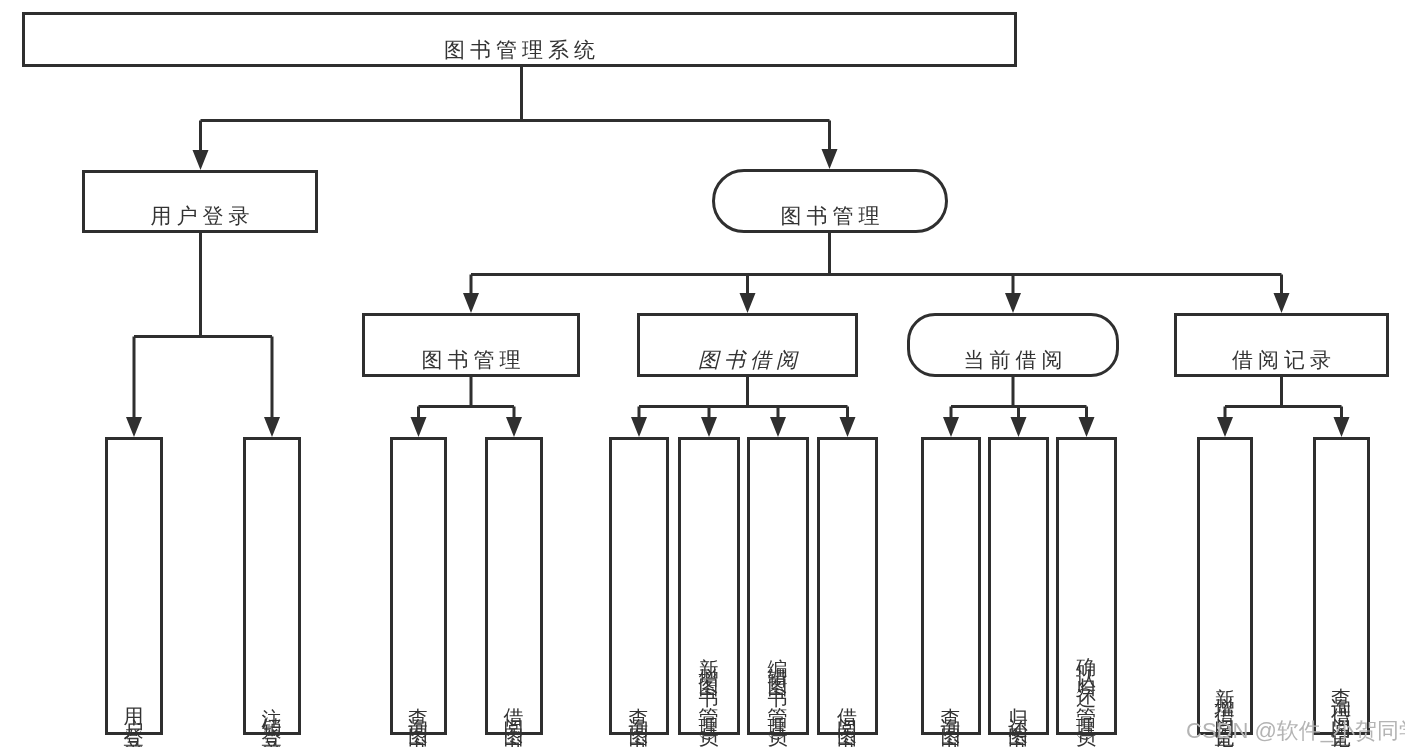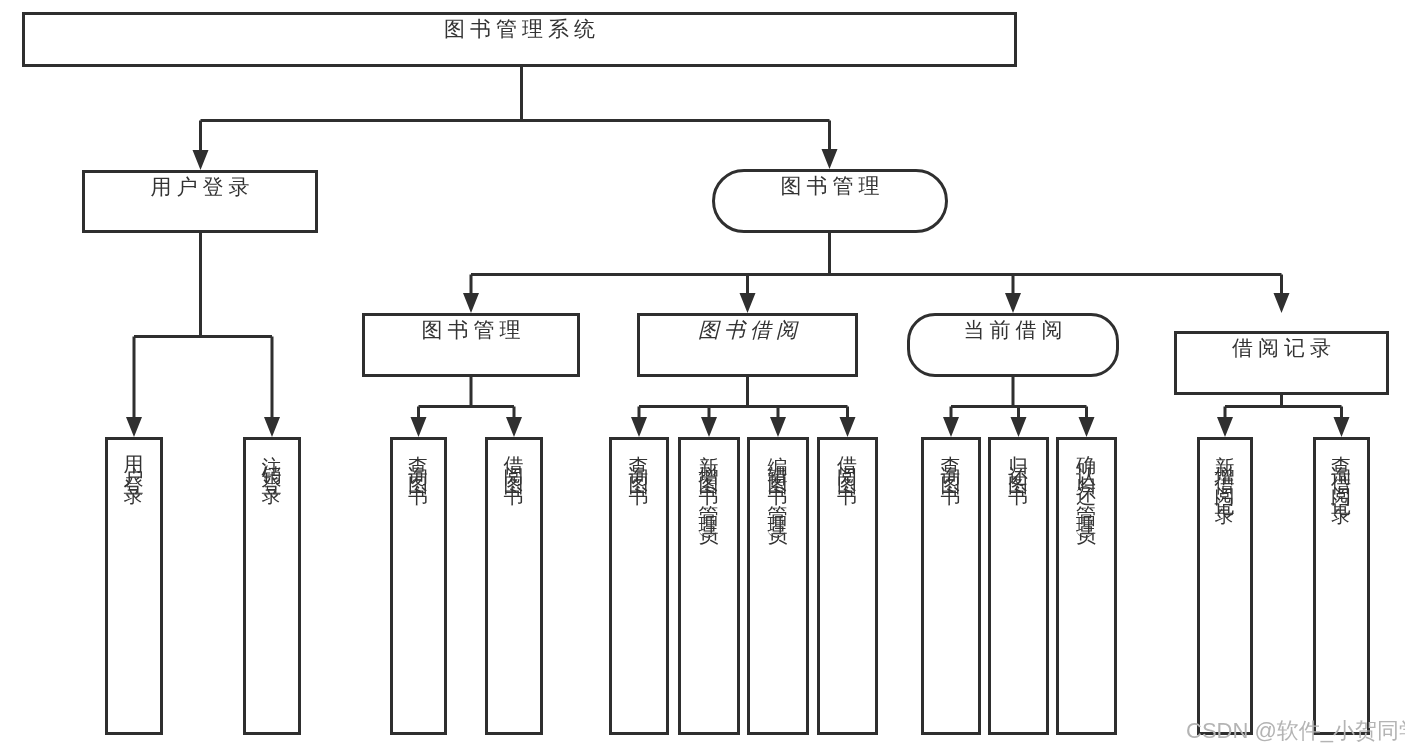--- a/index.html
+++ b/index.html
@@ -14,21 +14,21 @@
   .connectors {
     position:absolute; left:0; top:0;
     width:1405px; height:747px;
     z-index:1;
   }
   .box {
     position:absolute;
     background:#ffffff;
     border:3px solid #2f2f2f;
     box-sizing:border-box;
-    display:flex; align-items:flex-start; justify-content:center;
+    display:flex; align-items:flex-end; justify-content:center;
     z-index:2;
   }
   .hlabel {
     font-size:21px;
     letter-spacing:5px;
     text-indent:5px;
     color:#333333;
     white-space:nowrap;
   }
   .vlabel {
@@ -48,21 +48,21 @@
     z-index:3;
     white-space:nowrap;
   }
   
   .b-root            { left:22px;   top:12px;  width:995px; height:55px; }
   .b-user-login      { left:82px;   top:170px; width:236px; height:63px; }
   .b-book-mgmt       { left:712px;  top:169px; width:236px; height:64px;border-radius:32px; }
   .b-new-book-rec    { left:362px;  top:313px; width:218px; height:64px; }
   .b-book-borrow     { left:637px;  top:313px; width:221px; height:64px;font-style:italic; }
   .b-current-borrow  { left:907px;  top:313px; width:212px; height:64px;border-radius:28px; }
-  .b-borrow-records  { left:1174px; top:331px; width:215px; height:64px; }
+  .b-borrow-records  { left:1174px; top:313px; width:215px; height:64px; }
   .leaf { top:437px; height:298px; }
   .b-leaf-login          { left:105px;  width:58px; }
   .b-leaf-logout         { left:243px;  width:58px; }
   .b-leaf-query-book-1   { left:390px;  width:57px; }
   .b-leaf-borrow-book-1  { left:485px;  width:58px; }
   .b-leaf-query-book-2   { left:609px;  width:60px; }
   .b-leaf-add-book       { left:678px;  width:62px; }
   .b-leaf-edit-book      { left:747px;  width:62px; }
   .b-leaf-borrow-book-2  { left:817px;  width:61px; }
   .b-leaf-query-book-3   { left:921px;  width:60px; }

